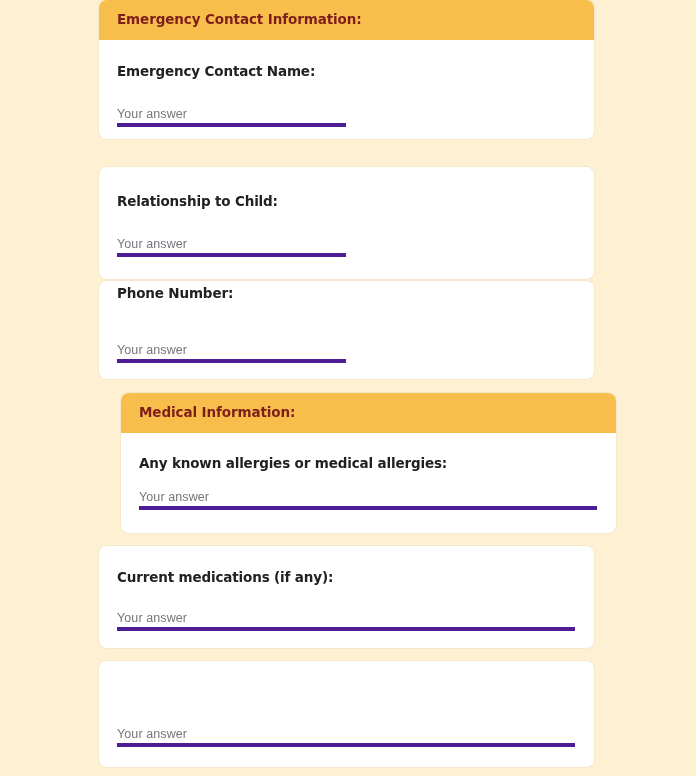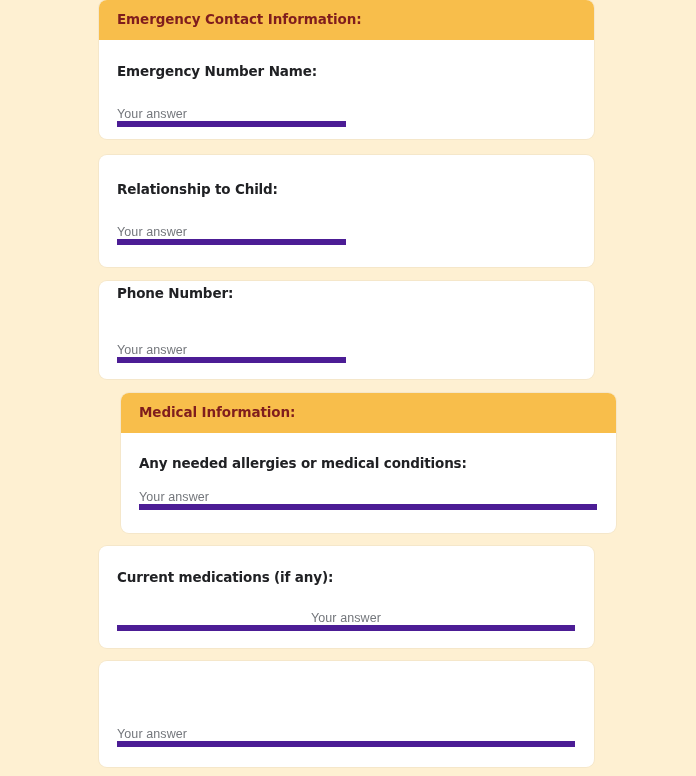--- a/index.html
+++ b/index.html
@@ -66,21 +66,21 @@
     letter-spacing: -0.15px;
     line-height: 1.2;
     position: absolute;
     left: 18px;
     white-space: nowrap;
   }
 
   .answer-field {
     position: absolute;
     left: 18px;
-    border-bottom: 6px solid #4c1d95;
+    border-bottom: 4px solid #4c1d95;
     box-sizing: border-box;
     height: 22px;
     background: transparent;
     padding: 0;
   }
   .answer-placeholder {
     font-family: "Liberation Sans", "DejaVu Sans", sans-serif;
     font-size: 12.5px;
     color: #74777c;
     line-height: 18px;
@@ -97,28 +97,28 @@
 </head>
 <body>
 
 <div class="form-root">
 
   <div class="card" style="top:0px; height:139px;">
     <div class="section-header">
       <span class="section-header-text">Emergency Contact Information:</span>
     </div>
     <div class="card-body">
-      <div class="question-label" style="top:23px;">Emergency Number Name:</div>
+      <div class="question-label" style="top:23px;">Emergency Contact Name:</div>
       <div class="answer-field narrow" style="top:65px;">
         <span class="answer-placeholder">Your answer</span>
       </div>
     </div>
   </div>
 
-  <div class="card" style="top:155px; height:112px;">
+  <div class="card" style="top:167px; height:112px;">
     <div class="card-body">
       <div class="question-label" style="top:26px;">Relationship to Child:</div>
       <div class="answer-field narrow" style="top:68px;">
         <span class="answer-placeholder">Your answer</span>
       </div>
     </div>
   </div>
 
   <div class="card" style="top:281px; height:98px;">
     <div class="card-body">
@@ -127,28 +127,28 @@
         <span class="answer-placeholder">Your answer</span>
       </div>
     </div>
   </div>
 
   <div class="card" style="top:393px; height:140px;margin-left:22px;">
     <div class="section-header">
       <span class="section-header-text">Medical Information:</span>
     </div>
     <div class="card-body">
-      <div class="question-label" style="top:22px;">Any needed allergies or medical conditions:</div>
+      <div class="question-label" style="top:22px;">Any known allergies or medical allergies:</div>
       <div class="answer-field wide" style="top:55px;">
         <span class="answer-placeholder">Your answer</span>
       </div>
     </div>
   </div>
 
-  <div class="card" style="top:546px; height:102px;text-align:center;">
+  <div class="card" style="top:546px; height:102px;">
     <div class="card-body">
       <div class="question-label" style="top:23px;">Current medications (if any):</div>
       <div class="answer-field wide" style="top:63px;">
         <span class="answer-placeholder">Your answer</span>
       </div>
     </div>
   </div>
 
   <div class="card" style="top:661px; height:106px;">
     <div class="card-body">

